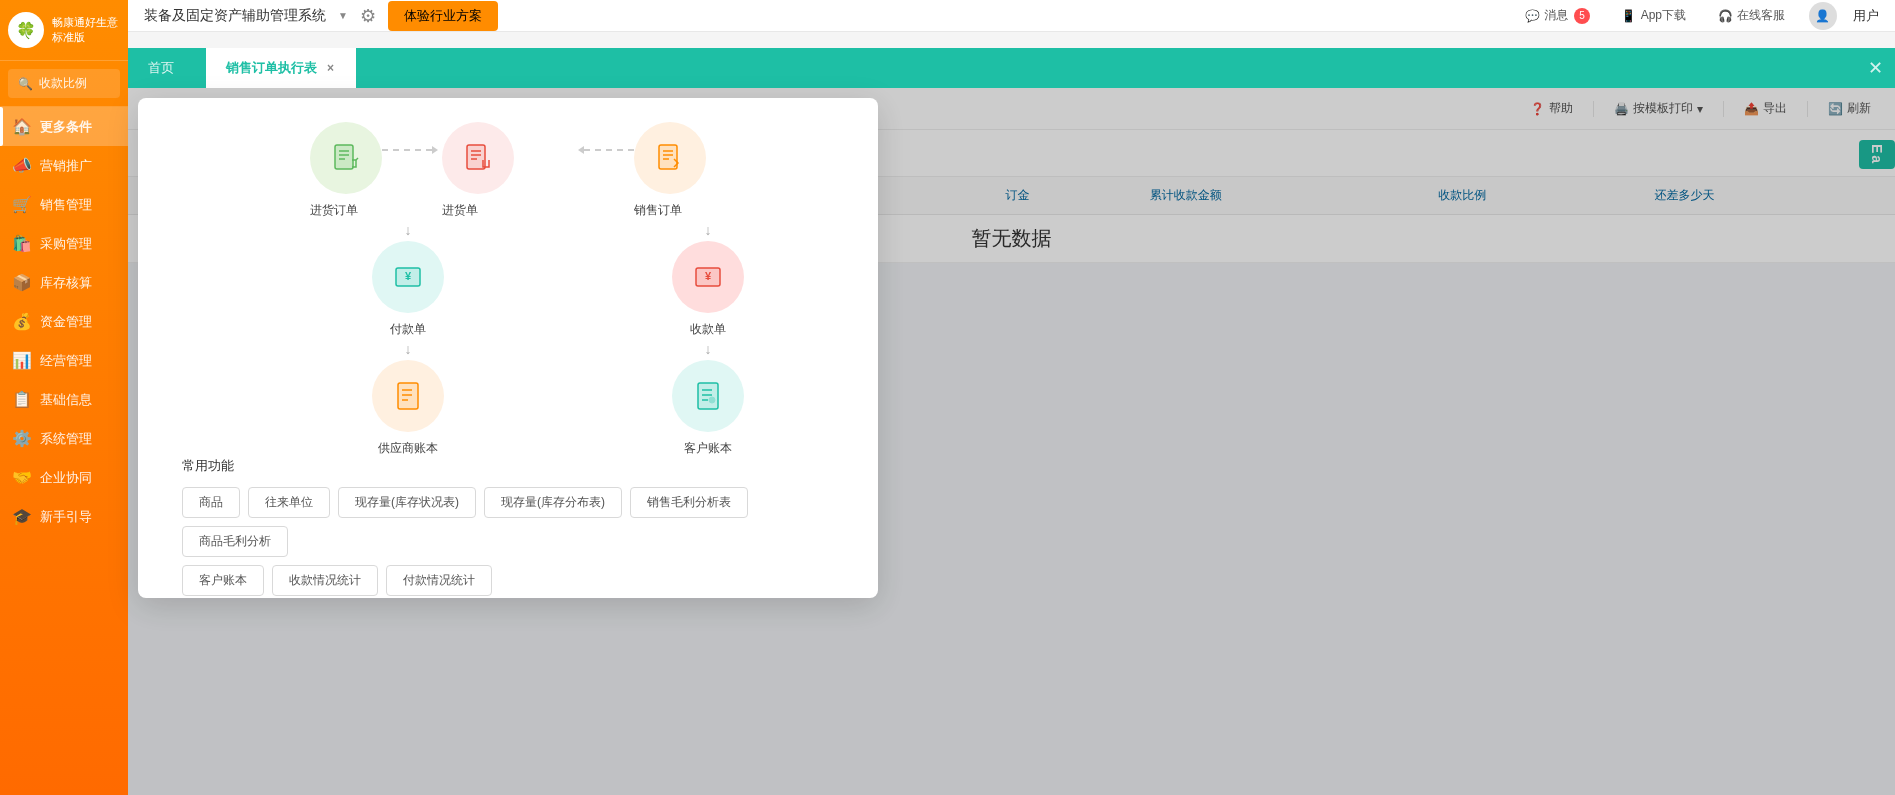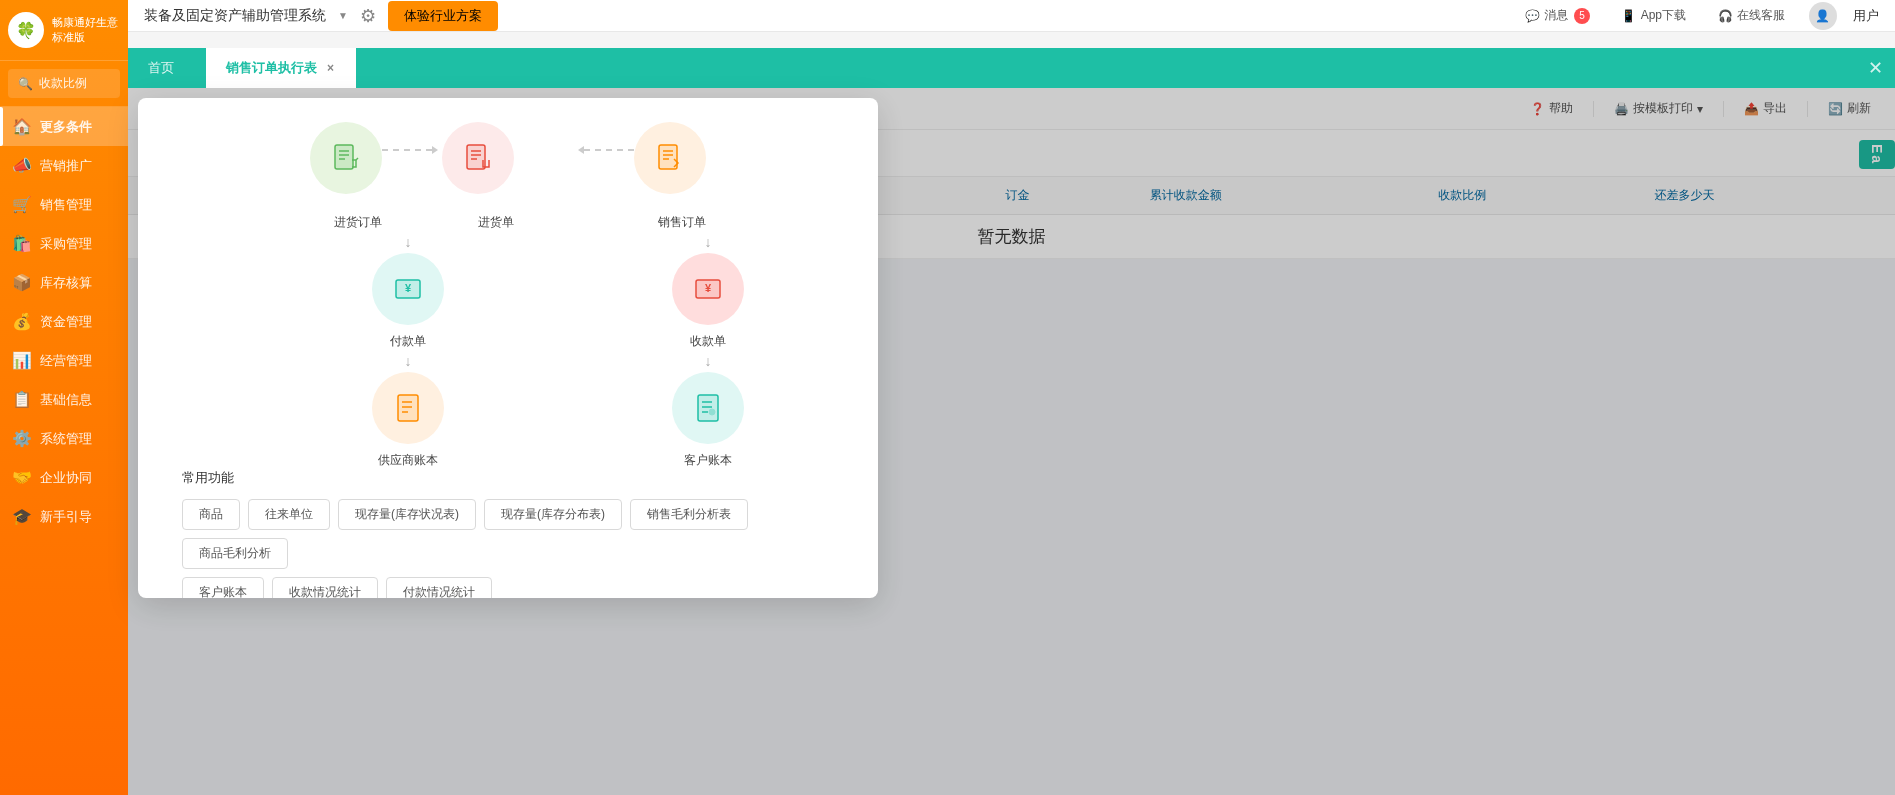--- a/index.html
+++ b/index.html
@@ -128,34 +128,34 @@
 
     
     .table-container { background: #fff; margin: 0; overflow: auto; }
     .data-table { width: 100%; border-collapse: collapse; font-size: 12px; }
     .data-table th {
       background: #fafafa; border-bottom: 1px solid #e8e8e8; padding: 10px 12px;
       color: #0369a1; font-weight: 500; text-align: left; white-space: nowrap;
     }
     .data-table td { border-bottom: 1px solid #f0f0f0; padding: 10px 12px; color: #333; }
     .no-data {
-      text-align: center; color: #999; padding: 60px; font-size: 17px;
+      text-align: center; color: #999; padding: 60px; font-size: 20px;
     }
 
     
     .popup-overlay {
       position: fixed; left: 128px; top: 88px; right: 0; bottom: 0;
       background: rgba(0,0,0,0.2); z-index: 200; display: flex; align-items: flex-start; justify-content: flex-start;
     }
     .popup-box {
       background: #fff; border-radius: 8px; box-shadow: 0 8px 32px rgba(0,0,0,0.15);
       width: 740px; max-height: 500px; overflow: hidden; margin: 10px 0 0 10px;
       display: flex; flex-direction: column;
     }
-    .flow-col { display: flex; flex-direction: column; align-items: flex-end; gap: 12px; }
+    .flow-col { display: flex; flex-direction: column; align-items: flex-start; gap: 0; }
     .flow-circle {
       width: 72px; height: 72px; border-radius: 50%;
       display: flex; align-items: center; justify-content: center;
       font-size: 28px; cursor: pointer; position: relative;
     }
     .flow-label { font-size: 12px; color: #444; margin-top: 8px; text-align: center; }
 
     
     .circle-green { background: #e8f5e0; }
     .circle-red-light { background: #fdeaea; }

